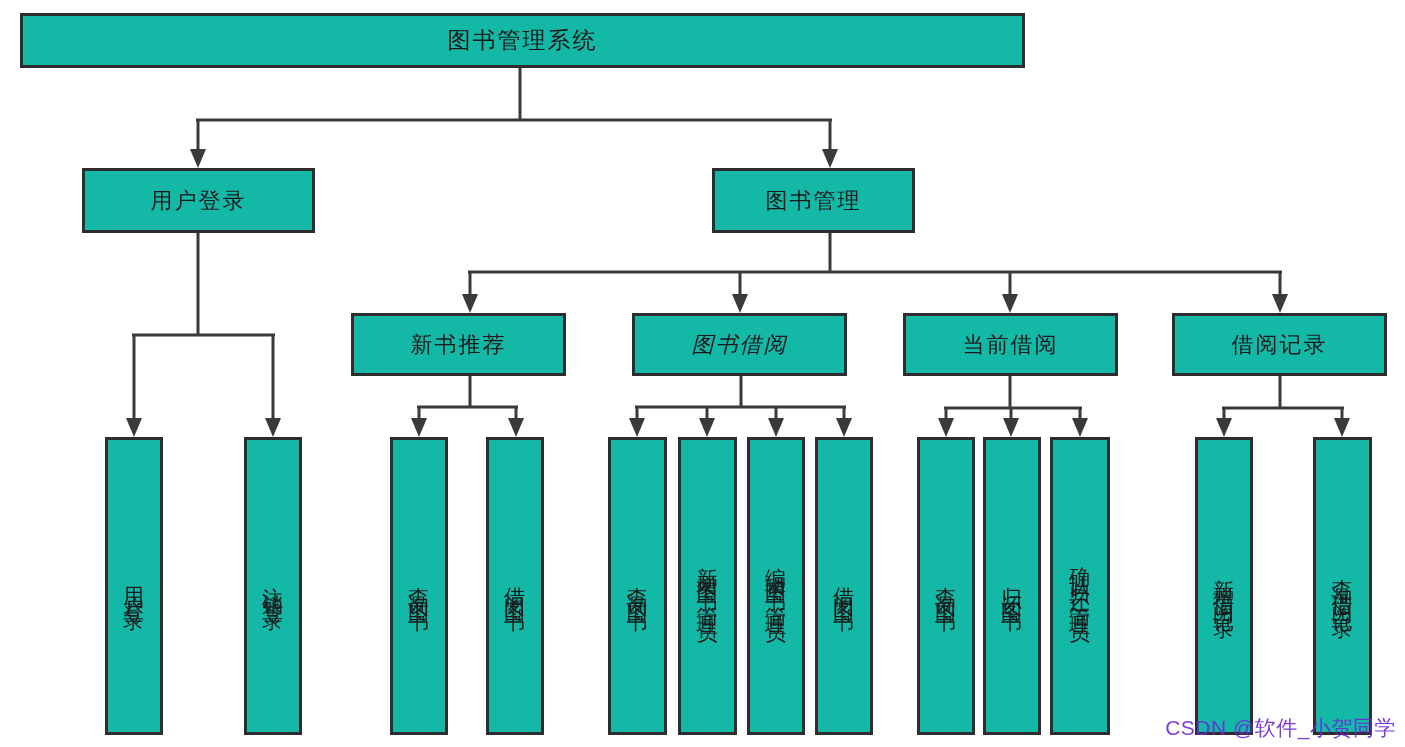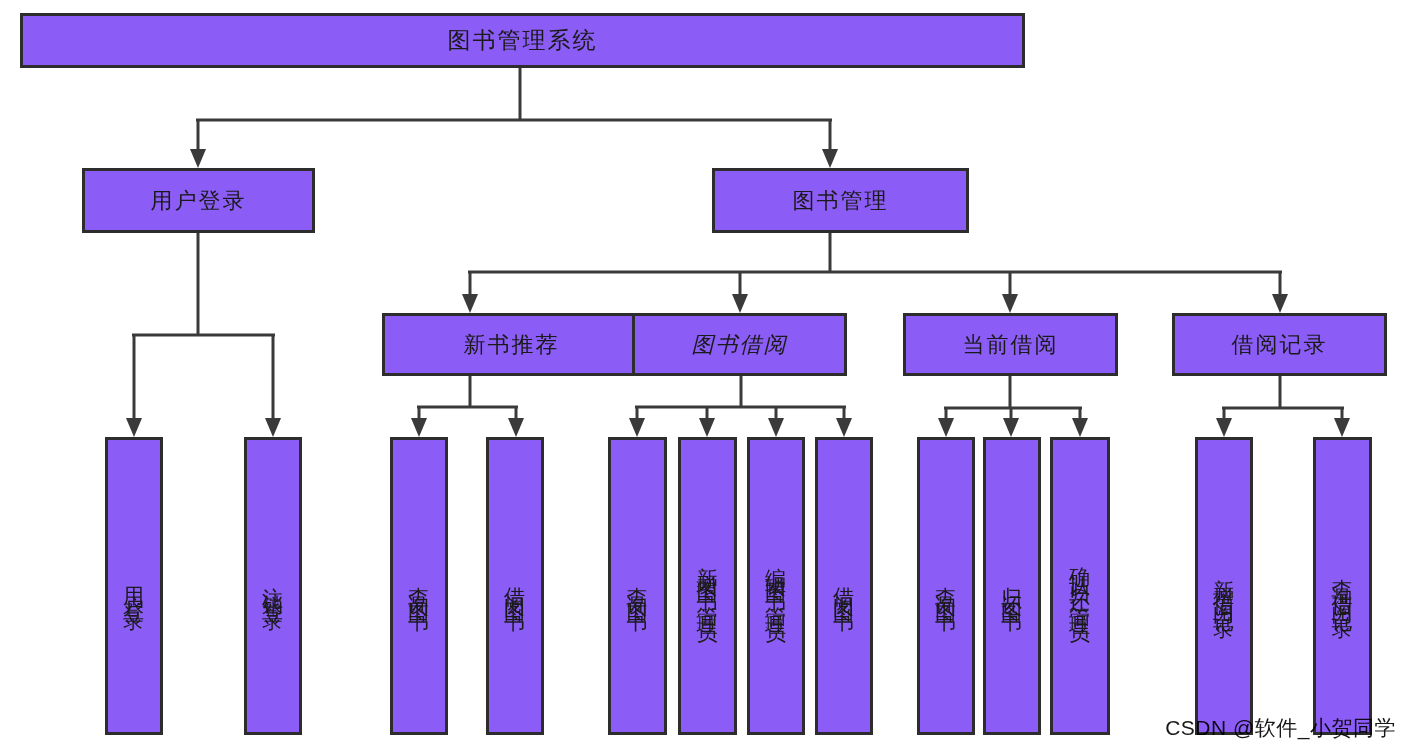--- a/index.html
+++ b/index.html
@@ -8,21 +8,21 @@
     width:1405px;height:747px;
     background:#ffffff;
     overflow:hidden;
     font-family:"Liberation Sans","DejaVu Sans",sans-serif;
     color:#1a1a1a;
   }
   .connectors{position:absolute;left:0;top:0;z-index:1;}
   .node{
     position:absolute;
     box-sizing:border-box;
-    background:#8b5cf6;
+    background:#14b8a6;
     border:3px solid #2d2d2d;
     display:flex;
     align-items:center;
     justify-content:center;
     z-index:2;
   }
   .hbox{
     font-size:22px;
     letter-spacing:2px;
     white-space:nowrap;
@@ -35,21 +35,21 @@
     letter-spacing:8px;
     line-height:1;
   }
   .watermark{
     position:absolute;
     top:714px;
     right:9px;
     z-index:3;
     font-size:21px;
     letter-spacing:0.5px;
-    color:#000000;
+    color:#6d28d9;
     opacity:0.9;
     white-space:nowrap;
     margin-left:8px;
   }
 </style>
 </head>
 <body>
 
 <div class="stage">
 
@@ -122,23 +122,23 @@
       <polygon points="1072,418 1088,418 1080,437"></polygon>
 
       <polygon points="1216,418 1232,418 1224,437"></polygon>
       <polygon points="1334,418 1350,418 1342,437"></polygon>
     </g>
   </svg>
 
   <div class="node hbox root-box" style="left:20px;top:13px;width:1005px;height:55px;">图书管理系统</div>
 
   <div class="node hbox" style="left:82px;top:168px;width:233px;height:65px;">用户登录</div>
-  <div class="node hbox" style="left:712px;top:168px;width:257px;height:65px;">图书管理</div>
+  <div class="node hbox" style="left:712px;top:168px;width:203px;height:65px;">图书管理</div>
 
-  <div class="node hbox" style="left:382px;top:313px;width:259px;height:63px;">新书推荐</div>
+  <div class="node hbox" style="left:351px;top:313px;width:215px;height:63px;">新书推荐</div>
   <div class="node hbox" style="left:632px;top:313px;width:215px;height:63px;font-style:italic;">图书借阅</div>
   <div class="node hbox" style="left:903px;top:313px;width:215px;height:63px;text-align:center;">当前借阅</div>
   <div class="node hbox" style="left:1172px;top:313px;width:215px;height:63px;">借阅记录</div>
 
   <div class="node vbox" style="left:105px;top:437px;width:58px;height:298px;">用户登录</div>
   <div class="node vbox" style="left:244px;top:437px;width:58px;height:298px;">注销登录</div>
 
   <div class="node vbox" style="left:390px;top:437px;width:58px;height:298px;">查询图书</div>
   <div class="node vbox" style="left:486px;top:437px;width:58px;height:298px;">借阅图书</div>
 

